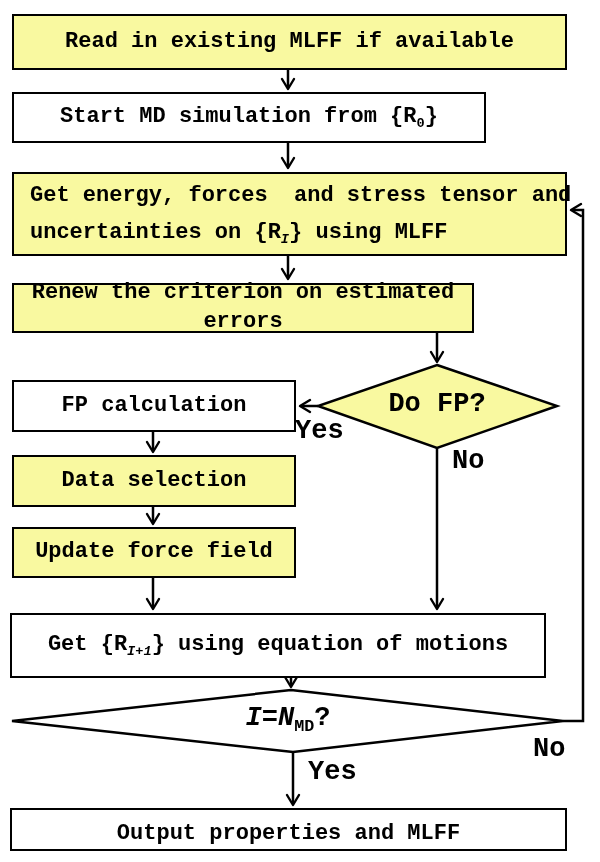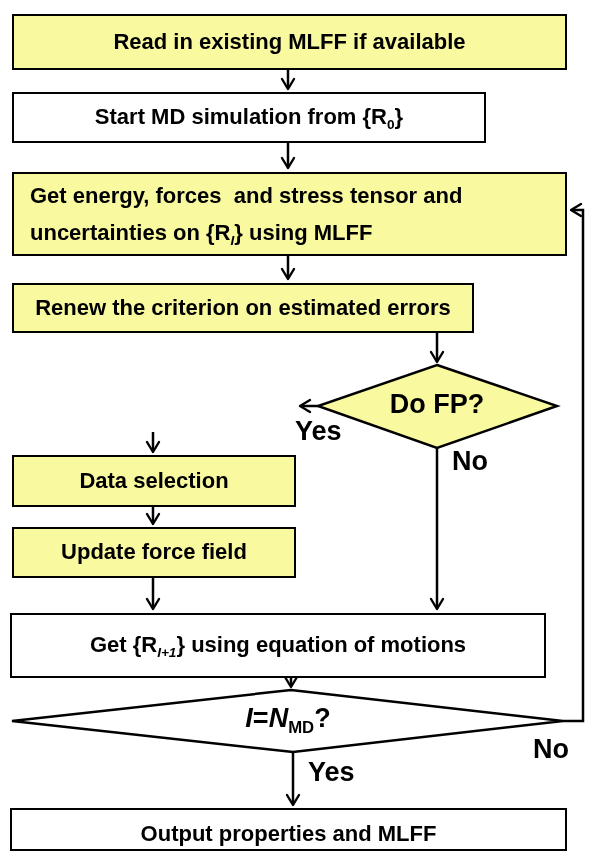--- a/index.html
+++ b/index.html
@@ -1,21 +1,21 @@
 <!DOCTYPE html>
 <html><head>
 <meta charset="utf-8">
 <style>
   html, body { margin: 0; padding: 0; background: #ffffff; }
   #canvas {
     position: relative;
     width: 600px;
     height: 862px;
     background: var(--bg, #ffffff);
-    font-family: Liberation Sans, sans-serif;
+    font-family: Liberation Mono, monospace;
     color: var(--line, #000);
     overflow: hidden;
   }
   #connectors { position: absolute; left: 0; top: 0; }
   .node {
     position: absolute;
     box-sizing: border-box;
     border: 2.5px solid var(--line, #000);
     display: flex;
     align-items: center;
@@ -96,20 +96,23 @@
 
   <div class="node yellow multiline" style="left:12px; top:172px; width:555px; height:84px;">
     <span class="tline">Get energy, forces  and stress tensor and</span>
     <span class="tline"><span>uncertainties on {R</span><sub class="it">I</sub><span>} using MLFF</span></span>
   </div>
 
   <div class="node yellow" style="left:12px; top:283px; width:462px; height:50px;">
     <span>Renew the criterion on estimated errors</span>
   </div>
 
+  <div class="node white" style="left:12px; top:380px; width:284px; height:52px;">
+    <span>FP calculation</span>
+  </div>
 
   <div class="node yellow" style="left:12px; top:455px; width:284px; height:52px;">
     <span>Data selection</span>
   </div>
 
   <div class="node yellow" style="left:12px; top:527px; width:284px; height:51px;">
     <span>Update force field</span>
   </div>
 
   <div class="node white" style="left:10px; top:613px; width:536px; height:65px;">

